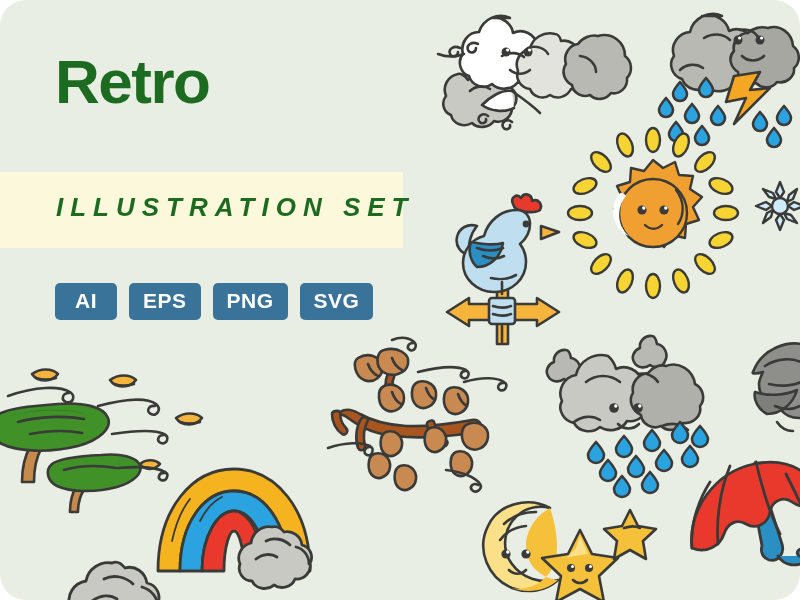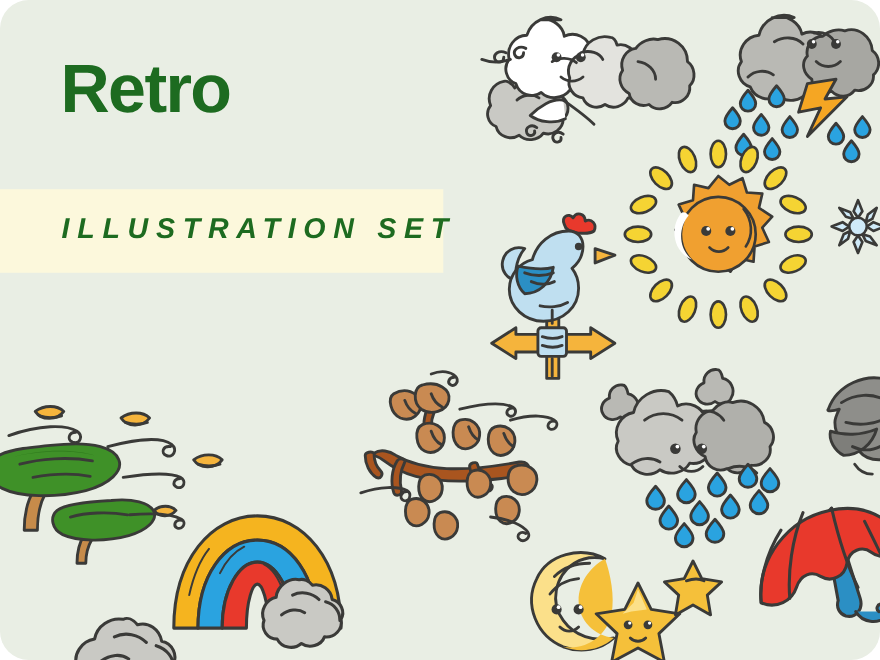--- a/index.html
+++ b/index.html
@@ -330,14 +330,20 @@
       </g>
     </svg>
   </div>
 
   <div class="title-wrap">
     <div class="title-line">Retro</div>
   </div>
 
   <div class="subtitle">ILLUSTRATION SET</div>
 
+  <div class="badges">
+    <div class="badge">AI</div>
+    <div class="badge">EPS</div>
+    <div class="badge">PNG</div>
+    <div class="badge">SVG</div>
+  </div>
 
 </div>
 
 </body></html>

